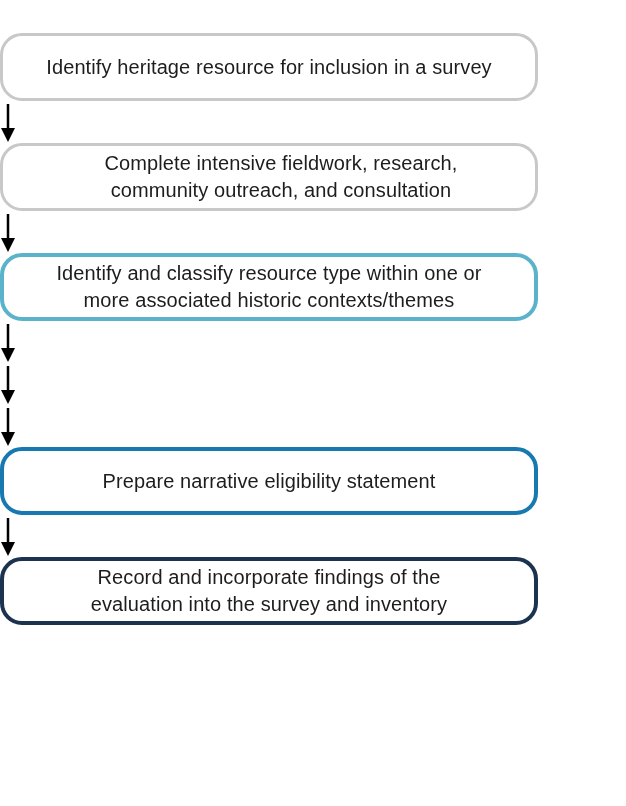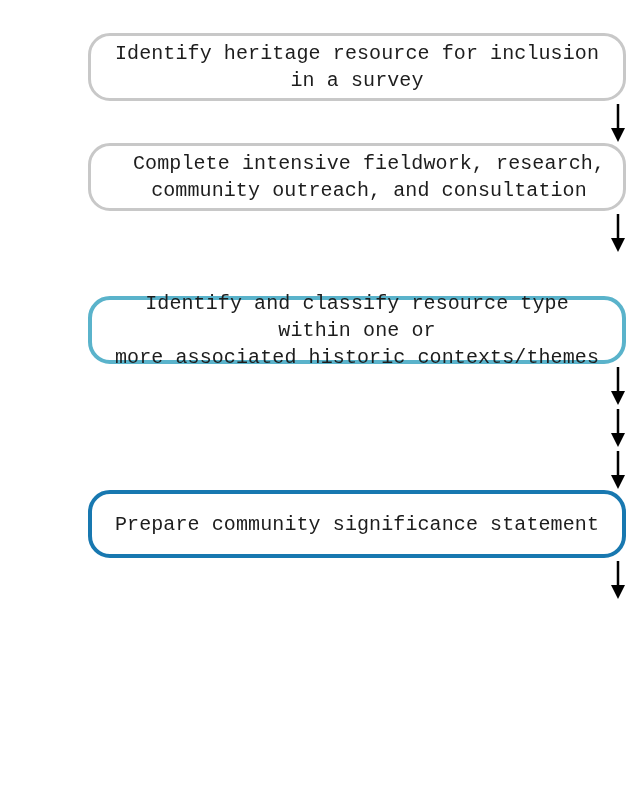--- a/index.html
+++ b/index.html
@@ -12,22 +12,21 @@
     height: 806px;
     font-family: "Liberation Sans", "DejaVu Sans", sans-serif;
     overflow: hidden;
   }
   .flow {
     box-sizing: border-box;
     width: 626px;
     padding-top: 33px;
     display: flex;
     flex-direction: column;
-    align-items: flex-end;
-    font-family: Liberation Mono, monospace;
+    align-items: flex-start;
   }
   .step {
     box-sizing: border-box;
     width: 538px;
     height: 68px;
     border-style: solid;
     border-width: 4px;
     border-radius: 22px;
     background: #ffffff;
     display: flex;
@@ -73,21 +72,21 @@
     <div class="step-text">Complete intensive fieldwork, research,<br>community outreach, and consultation</div>
   </div>
 
   <div class="arrow">
     <svg width="16" height="38" viewBox="0 0 16 38" aria-hidden="true">
       <rect x="6.75" y="0" width="2.5" height="26" fill="#000000"></rect>
       <polygon points="1,24 15,24 8,38" fill="#000000"></polygon>
     </svg>
   </div>
 
-  <div class="step" style="border-color: rgb(90, 179, 203); border-width: 4px; margin-top: 43px;">
+  <div class="step" style="border-color: rgb(90, 179, 203); border-width: 4px;">
     <div class="step-text">Identify and classify resource type within one or<br>more associated historic contexts/themes</div>
   </div>
 
   <div class="arrow">
     <svg width="16" height="38" viewBox="0 0 16 38" aria-hidden="true">
       <rect x="6.75" y="0" width="2.5" height="26" fill="#000000"></rect>
       <polygon points="1,24 15,24 8,38" fill="#000000"></polygon>
     </svg>
   </div>
 
@@ -101,23 +100,26 @@
 
 
   <div class="arrow">
     <svg width="16" height="38" viewBox="0 0 16 38" aria-hidden="true">
       <rect x="6.75" y="0" width="2.5" height="26" fill="#000000"></rect>
       <polygon points="1,24 15,24 8,38" fill="#000000"></polygon>
     </svg>
   </div>
 
   <div class="step" style="border-color: rgb(24, 120, 176); border-width: 4px;">
-    <div class="step-text">Prepare community significance statement</div>
+    <div class="step-text">Prepare narrative eligibility statement</div>
   </div>
 
   <div class="arrow">
     <svg width="16" height="38" viewBox="0 0 16 38" aria-hidden="true">
       <rect x="6.75" y="0" width="2.5" height="26" fill="#000000"></rect>
       <polygon points="1,24 15,24 8,38" fill="#000000"></polygon>
     </svg>
   </div>
 
+  <div class="step" style="border-color: rgb(28, 51, 80); border-width: 4px;">
+    <div class="step-text">Record and incorporate findings of the<br>evaluation into the survey and inventory</div>
+  </div>
 </div>
 
 </body></html>

